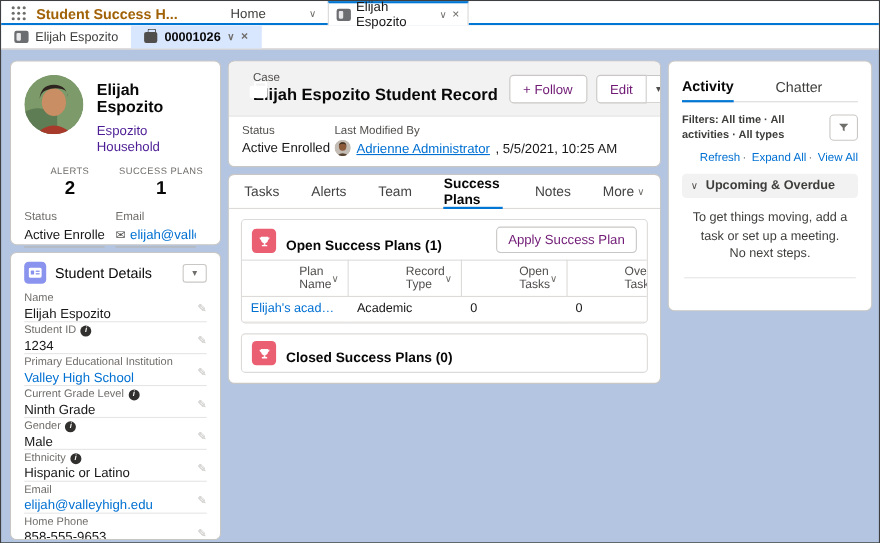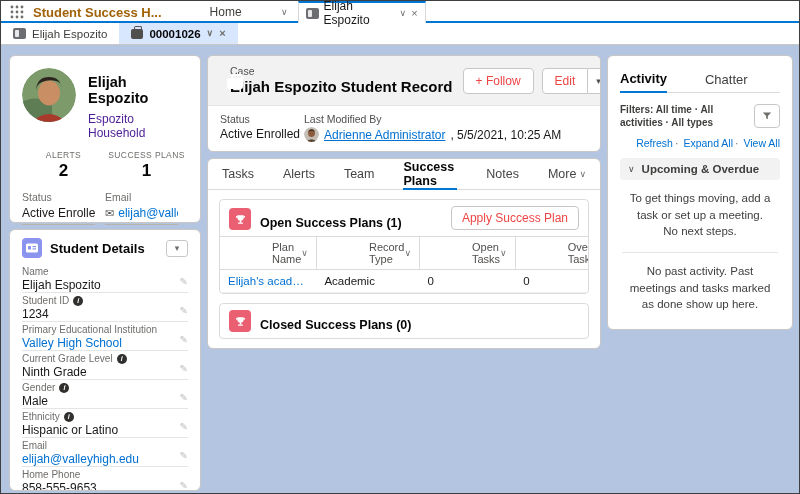--- a/index.html
+++ b/index.html
@@ -54,21 +54,21 @@
   .cfield-value { font-size:12px; color:#181818; border-bottom:1px solid #b5b3b0; padding:3px 0 4px;
                   white-space:nowrap; overflow:hidden; display:flex; align-items:center; gap:4px; }
   .cfield-value.link { color:#0070d2; }
   .env-icon { font-size:11px; color:#514f4d; flex:0 0 auto; }
 
   
   .details-card { margin-top:6px; height:262px; padding:8px 12px 4px; overflow:hidden; }
   .details-header { display:flex; align-items:center; gap:8px; padding-bottom:6px; }
   .sq-icon { border-radius:4px; display:flex; align-items:center; justify-content:center; flex:0 0 auto; }
   .details-icon { width:20px; height:20px; background:#8a93ee; }
-  .details-title { font-size:13px; font-weight:700; color:#080707; flex:1; }
+  .details-title { font-size:13px; font-weight:400; color:#080707; flex:1; }
   .mini-drop-btn { width:22px; height:17px; border:1px solid #c9c7c5; border-radius:3px; background:#fff;
                    display:flex; align-items:center; justify-content:center; cursor:pointer; }
   .detail-row { height:29px; border-bottom:1px solid #e5e5e5; position:relative; padding-top:2px; }
   .detail-row:last-child { border-bottom:none; }
   .d-label { font-size:10px; color:#706e6b; display:flex; align-items:center; gap:4px; line-height:1.15; }
   .d-value { font-size:12px; color:#181818; line-height:1.25; white-space:nowrap; overflow:hidden; }
   .d-value.link { color:#0070d2; }
   .info-icon { width:10px; height:10px; background:#32302e; color:#fff; border-radius:50%;
                font-size:7px; font-weight:700; display:inline-flex; align-items:center; justify-content:center;
                font-style:italic; }
@@ -77,21 +77,21 @@
   
   .case-card { overflow:hidden; }
   .case-top { background:#f3f2f2; padding:9px 12px 8px; display:flex; gap:10px; border-bottom:1px solid #e5e5e5; }
   .case-icon { width:30px; height:30px; background:#f0a839; border-radius:5px; position:relative; margin-top:2px; }
   .case-icon::after { content:""; position:absolute; left:7px; top:11px; width:16px; height:11px; background:#fff; border-radius:2px; }
   .case-icon::before { content:""; position:absolute; left:11px; top:7px; width:8px; height:5px;
                        border:2px solid #fff; border-bottom:none; border-radius:2px 2px 0 0; }
   .case-entity { font-size:10.5px; color:#514f4d; }
   .case-title { font-size:15px; font-weight:700; color:#080707; margin-top:1px; white-space:nowrap; }
   .case-actions { margin-left:auto; display:flex; gap:8px; align-items:flex-start; padding-top:3px; }
-  .btn { background:#fff; border:1px solid #c9c7c5; border-radius:4px; color:#ef4444; font-size:12px;
+  .btn { background:#fff; border:1px solid #c9c7c5; border-radius:4px; color:#701a75; font-size:12px;
          padding:5px 12px; cursor:pointer; font-family:inherit; white-space:nowrap; }
   .btn-group { display:flex; }
   .btn-group .btn.main { border-radius:4px 0 0 4px; }
   .btn-group .btn.caret { border-radius:0 4px 4px 0; border-left:none; padding:5px 8px; color:#514f4d; font-size:9px; }
   .case-bottom { padding:7px 12px 9px; display:flex; }
   .kv { font-size:10.5px; color:#514f4d; }
   .kv .v { font-size:12px; color:#181818; margin-top:2px; }
   .case-status { width:84px; flex:0 0 auto; }
   .modified-row { display:flex; align-items:center; gap:5px; margin-top:2px; }
   .avatar-xs { width:15px; height:15px; border-radius:50%; overflow:hidden; flex:0 0 auto; }
@@ -451,17 +451,16 @@
       </div>
       <div class="section-bar">
         <span class="chev">∨</span>
         <span class="section-title">Upcoming &amp; Overdue</span>
       </div>
       <div class="empty-text">
         <div>To get things moving, add a task or set up a meeting.</div>
         <div>No next steps.</div>
       </div>
       <div class="act-divider"></div>
-      <div class="empty-text">No past activity. Past meetings and tasks marked as done show up here.</div>
     </section>
   </aside>
 
 </div>
 
 </body></html>

